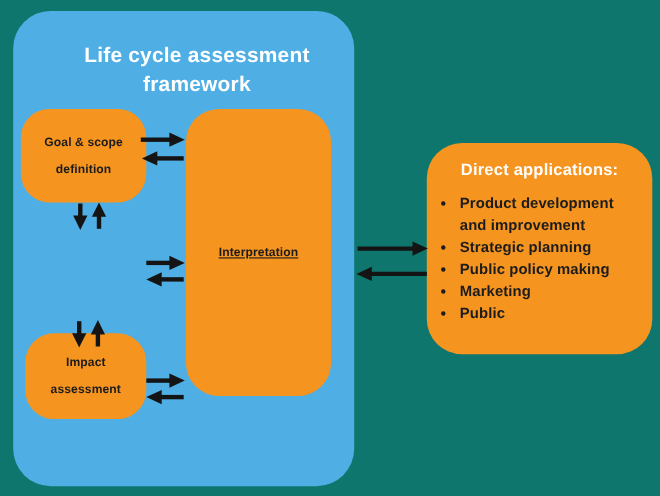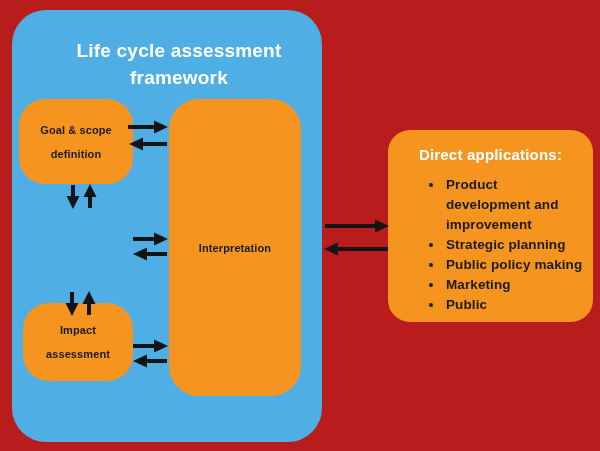--- a/index.html
+++ b/index.html
@@ -5,21 +5,21 @@
   * { margin: 0; padding: 0; box-sizing: border-box; }
   html, body { background: #ffffff; }
   body {
     font-family: "Liberation Sans", "DejaVu Sans", sans-serif;
     width: 600px; height: 451px;
     overflow: hidden;
   }
   .canvas {
     position: relative;
     width: 600px; height: 451px;
-    background: #b91c1c;
+    background: #0f766e;
     padding-left: 28px;
   }
   .framework-panel {
     position: absolute;
     left: 12px; top: 10px;
     width: 310px; height: 432px;
     background: var(--blue);
     border-radius: 34px;
   }
   .framework-title {
@@ -45,38 +45,38 @@
     color: var(--text_dark);
     font-size: 11px;
     font-weight: 700;
     line-height: 24px;
     white-space: pre-line;
     letter-spacing: 0.1px;
   }
   .box-goal      { left: 19px;  top: 99px;  width: 114px; height: 85px; }
   .box-inventory { left: 23px;  top: 211px; width: 111px; height: 80px; }
   .box-impact    { left: 23px;  top: 303px; width: 110px; height: 78px; }
-  .box-interpretation { left: 169px; top: 99px; width: 132px; height: 297px; border-radius: 30px; }
+  .box-interpretation { left: 169px; top: 99px; width: 132px; height: 261px; border-radius: 30px; text-decoration: underline; }
   .applications-panel {
     position: absolute;
     left: 388px; top: 130px;
     width: 205px; height: 192px;
     background: var(--orange);
-    border-radius: 22px;
+    border-radius: 32px;
   }
   .applications-title {
     margin-top: 16px;
     text-align: center;
     color: var(--text_light);
     font-size: 15px;
     font-weight: 700;
     letter-spacing: 0.2px;
   }
   .applications-list {
-    margin: 12px 10px 0 56px;
+    margin: 12px 10px 0 28px;
     list-style: disc outside;
     color: var(--text_dark);
   }
   .applications-list li {
     font-size: 13.5px;
     font-weight: 700;
     line-height: 20px;
     padding-left: 2px;
     letter-spacing: 0.1px;
   }

